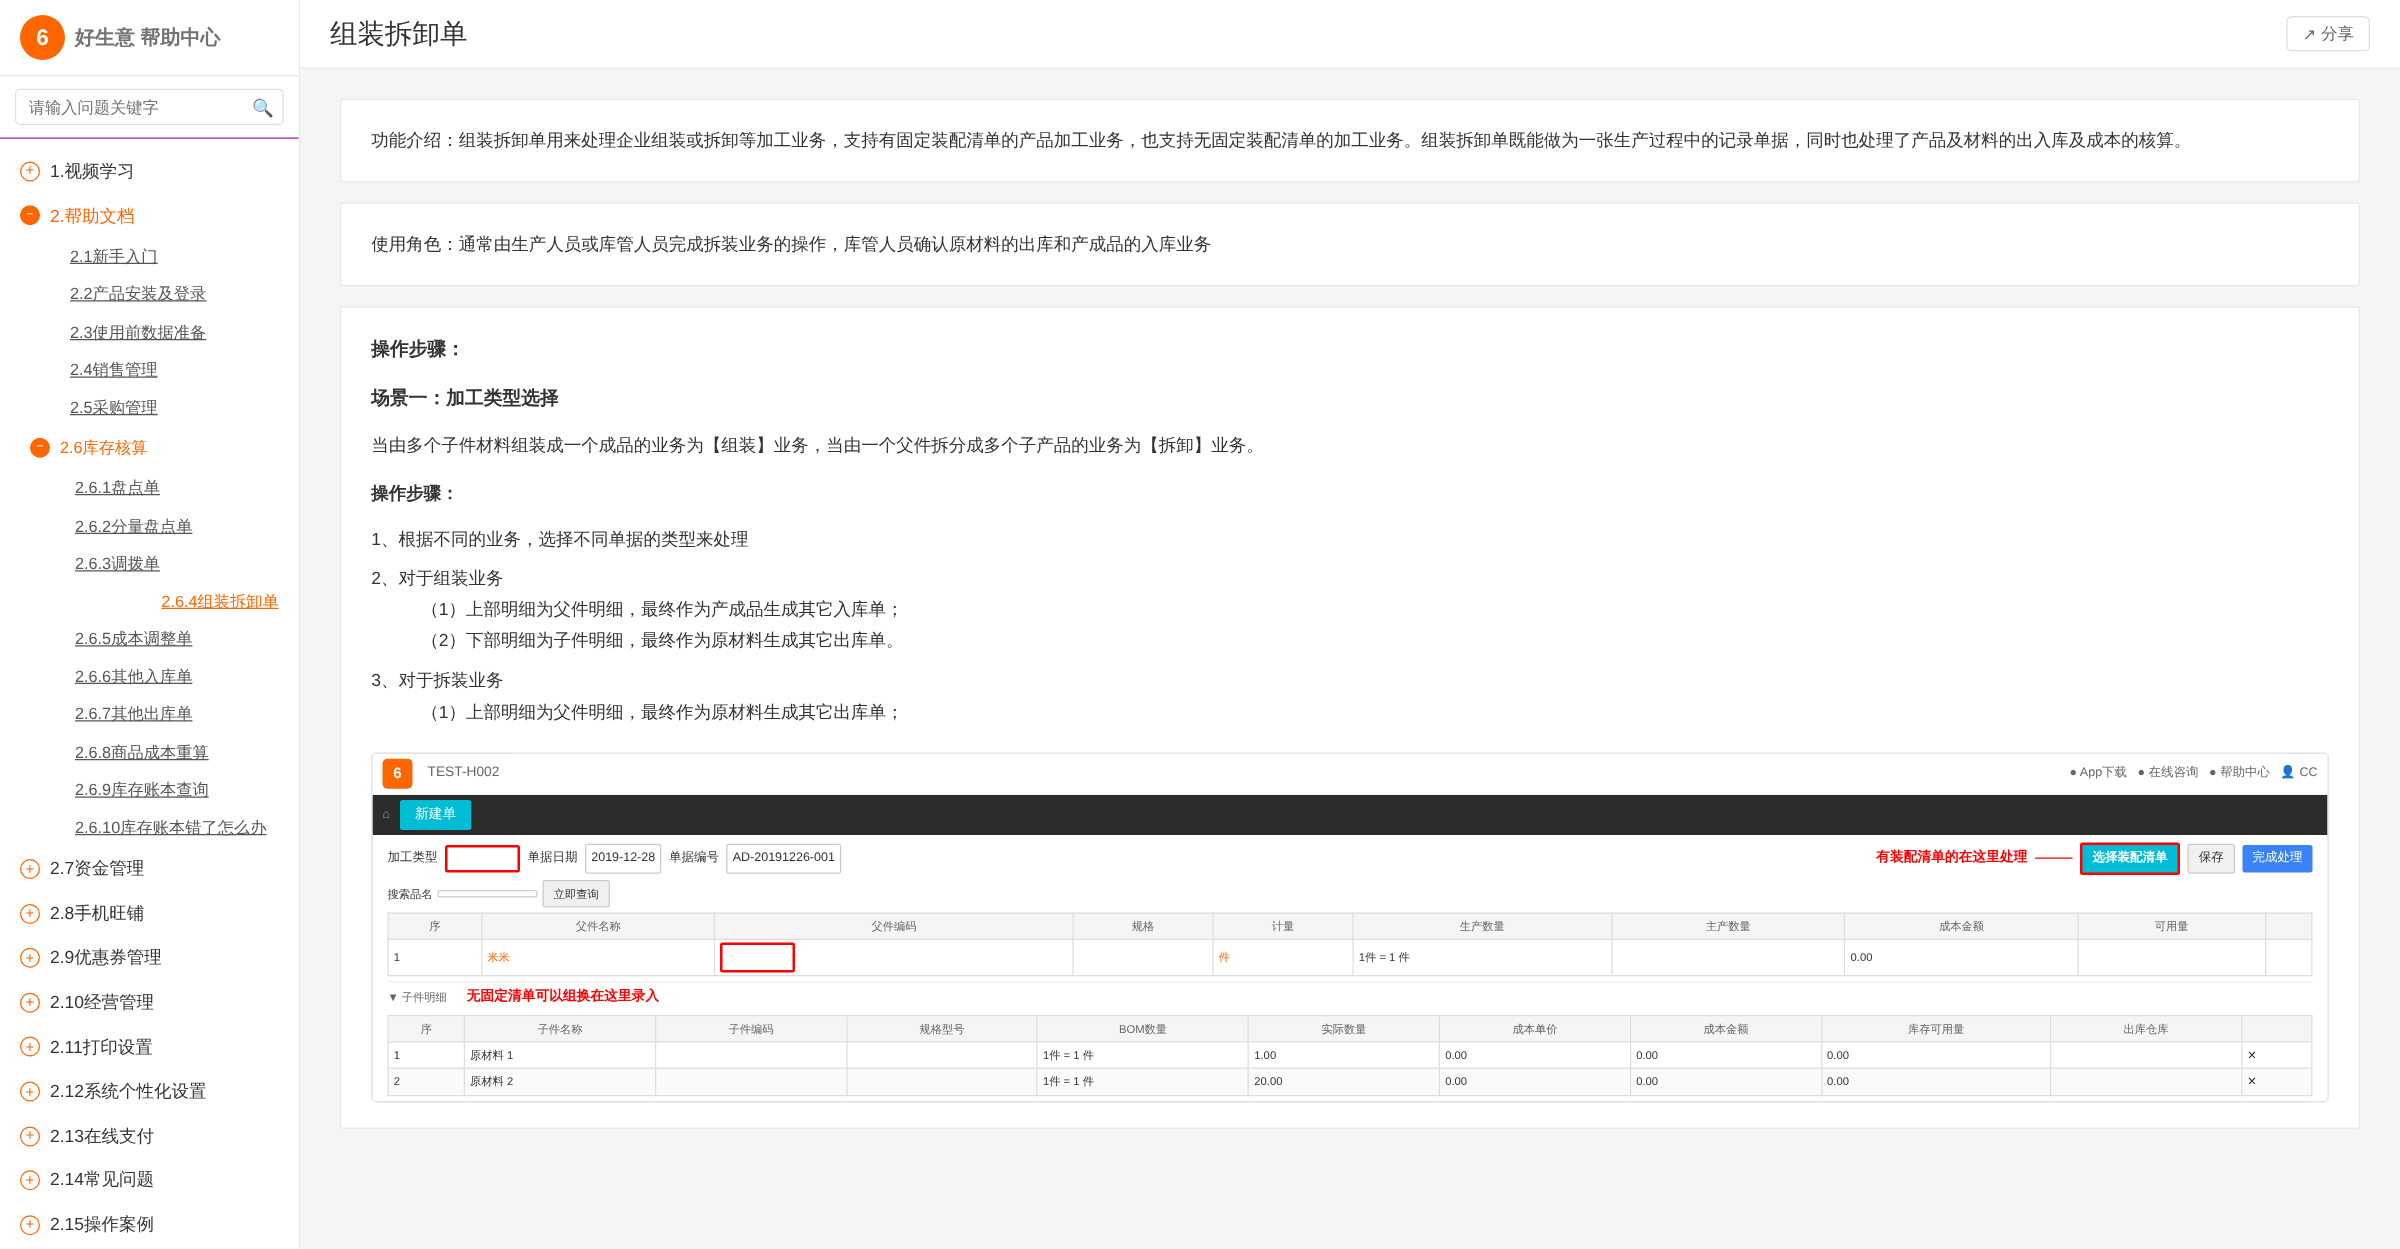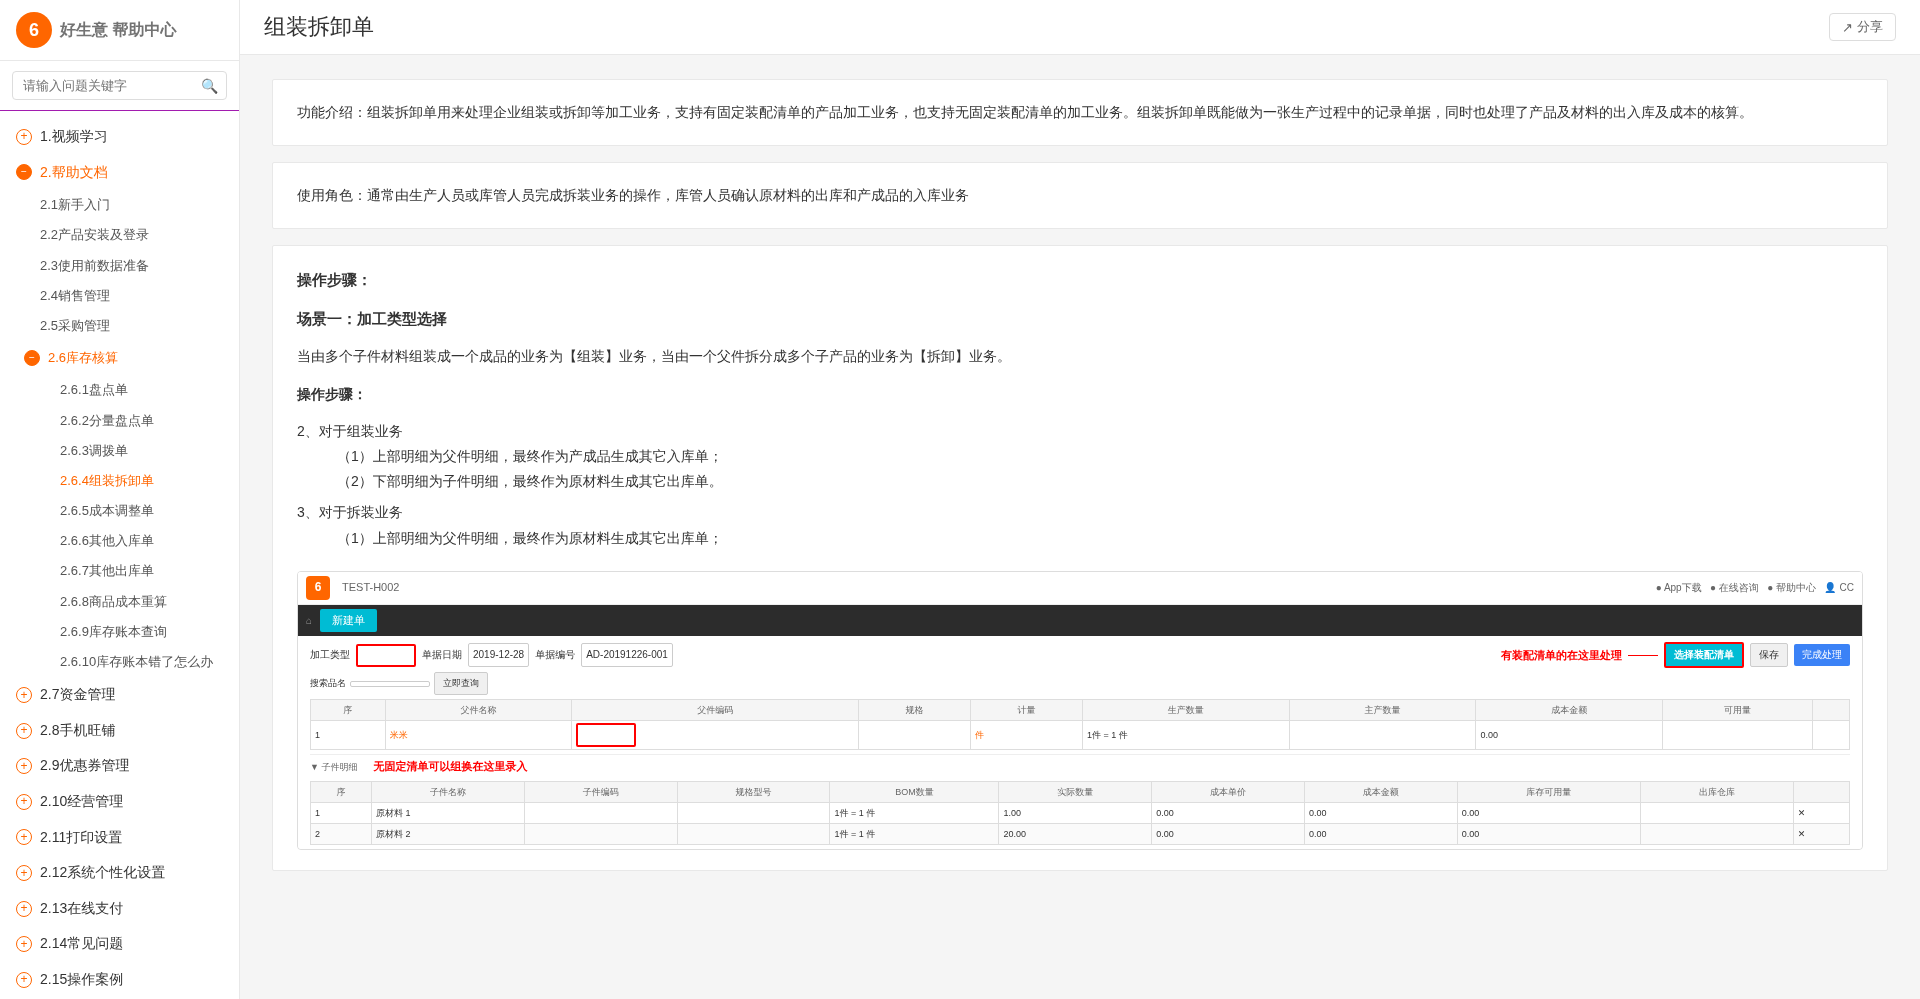--- a/index.html
+++ b/index.html
@@ -100,27 +100,28 @@
       align-items: center;
       justify-content: center;
       color: #ff6600;
       font-size: 12px;
       margin-right: 8px;
       flex-shrink: 0;
       background: #ff6600;
     }
     .minus-icon-inner { color: #fff; font-size: 10px; }
     .nav-sub-item {
-      padding: 6px 16px 6px 40px;
+      padding: 6px 16px 6px 56px;
       cursor: pointer;
       font-size: 13px;
       color: #555;
       line-height: 1.4;
-    }
-    .nav-sub-item.active { color: #ff6600; }
+      text-decoration: underline;
+    }
+    .nav-sub-item.active { color: #ff6600; text-align: right; }
     .nav-item.expanded { color: #ff6600; }
 
     
     .main-content {
       flex: 1;
       display: flex;
       flex-direction: column;
       height: 100vh;
       overflow: hidden;
     }
@@ -394,20 +395,21 @@
     </div>
 
 
     <div class="content-card">
       <div class="section-title">操作步骤：</div>
       <div class="section-title">场景一：加工类型选择</div>
       <p style="margin-bottom:12px;">当由多个子件材料组装成一个成品的业务为【组装】业务，当由一个父件拆分成多个子产品的业务为【拆卸】业务。</p>
 
       <div class="bold-label">操作步骤：</div>
       <div class="step-content">
+        <p>1、根据不同的业务，选择不同单据的类型来处理</p>
         <p style="margin-top:6px;">2、对于组装业务</p>
         <div class="sub-sub-step">
           <p>（1）上部明细为父件明细，最终作为产成品生成其它入库单；</p>
           <p>（2）下部明细为子件明细，最终作为原材料生成其它出库单。</p>
         </div>
         <p style="margin-top:6px;">3、对于拆装业务</p>
         <div class="sub-sub-step">
           <p>（1）上部明细为父件明细，最终作为原材料生成其它出库单；</p>
         </div>
       </div>

